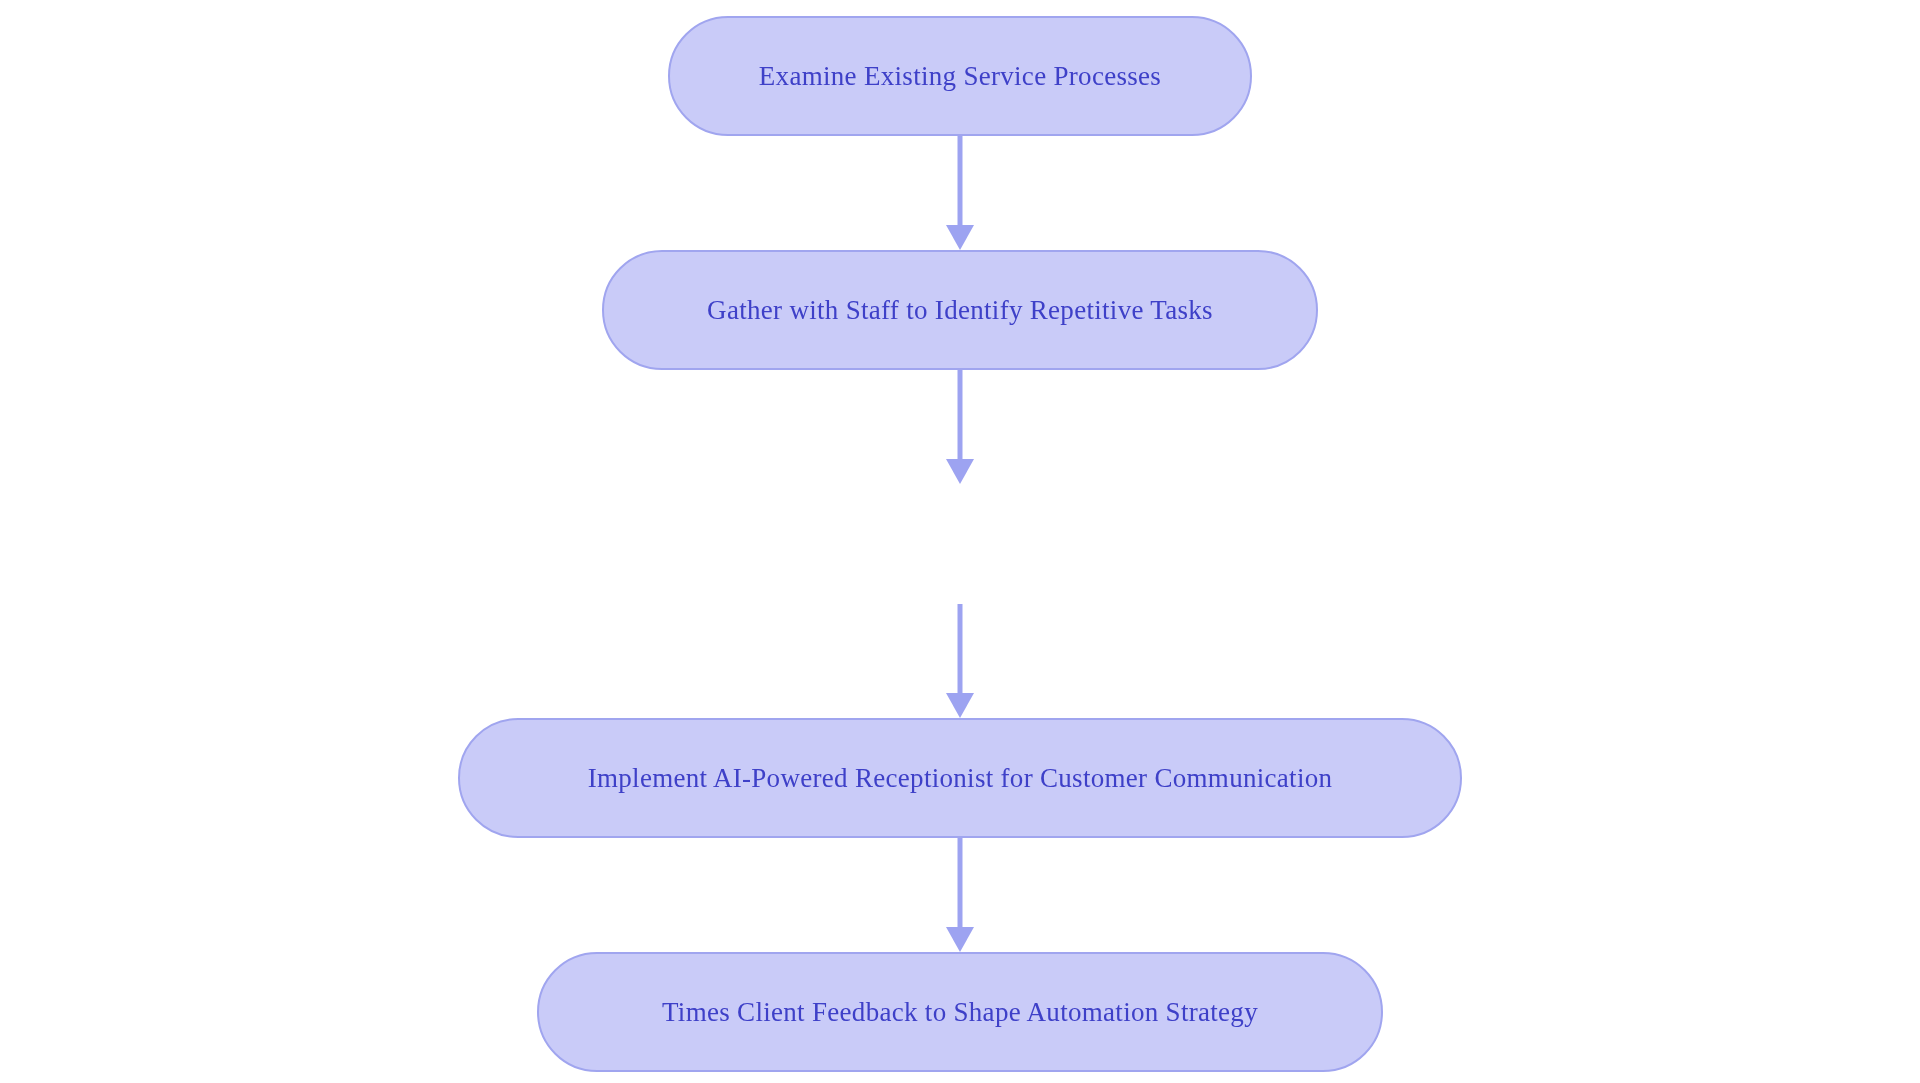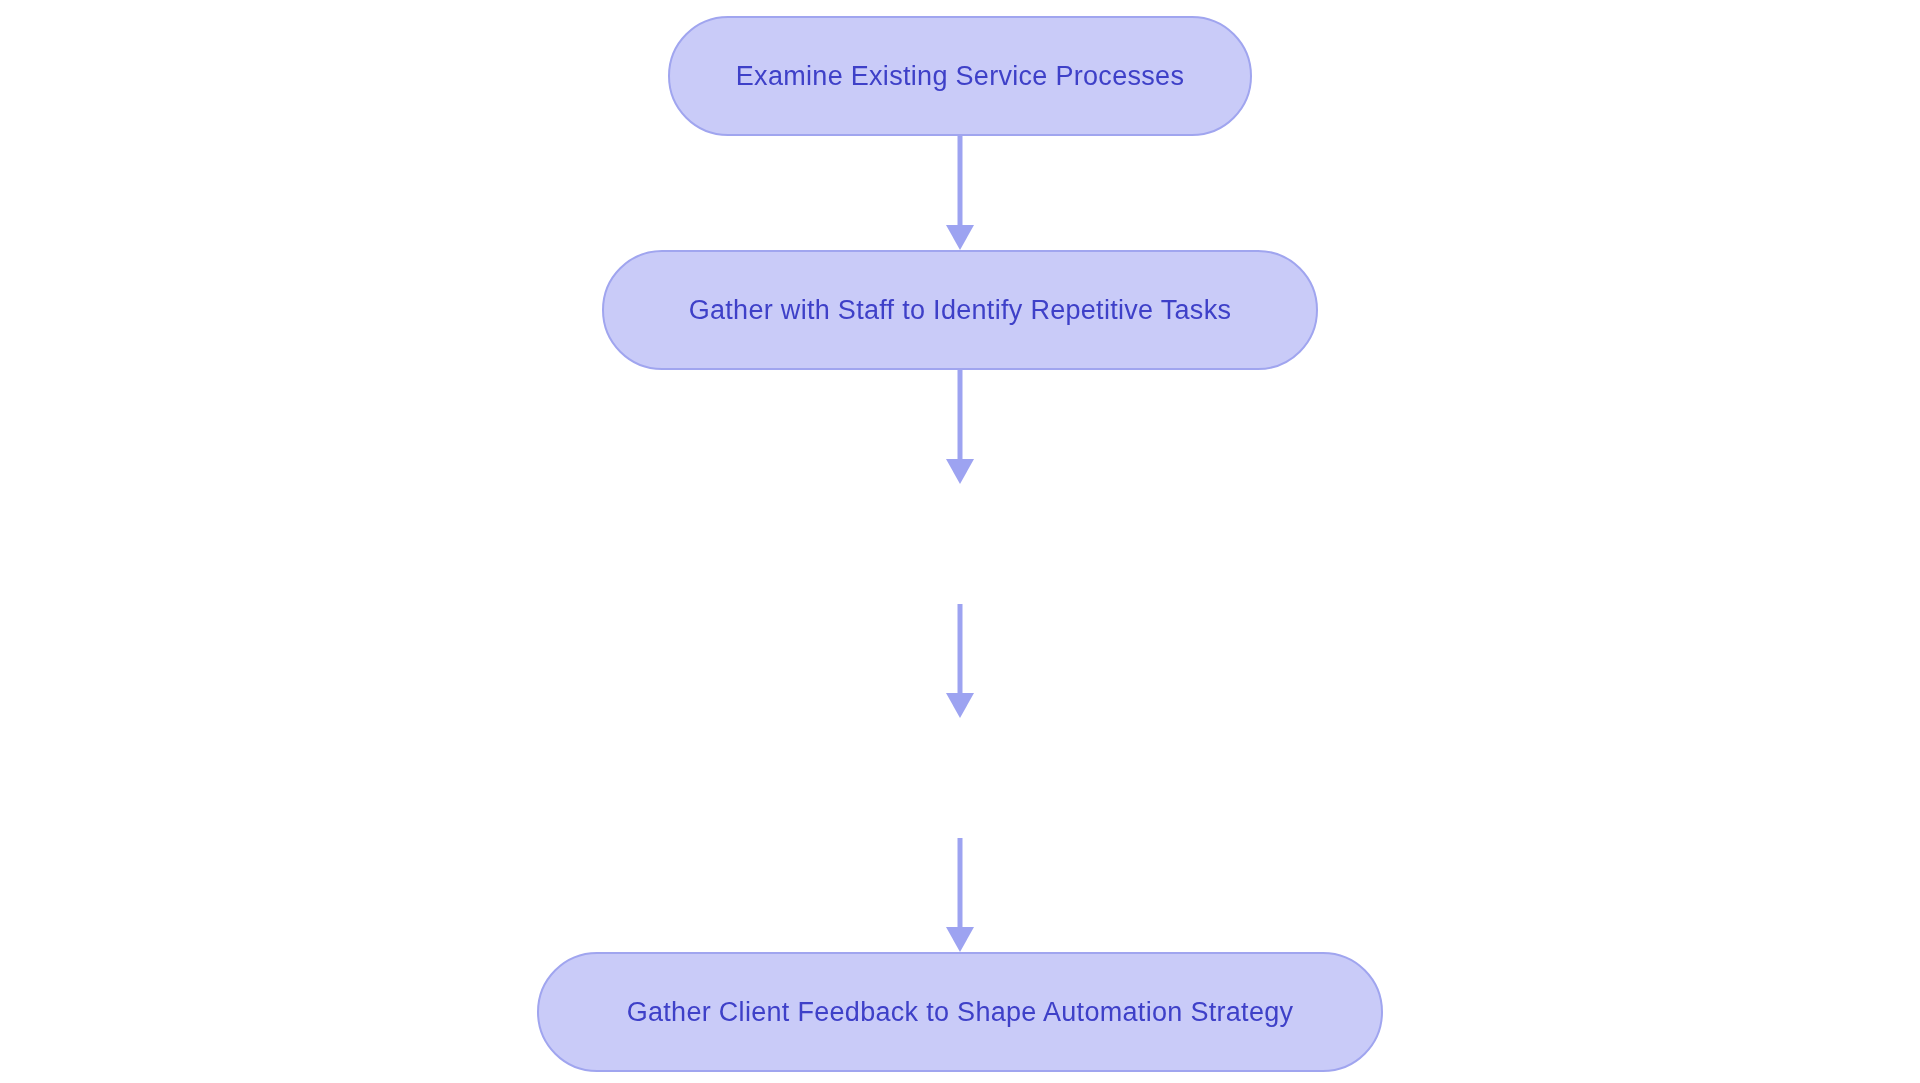--- a/index.html
+++ b/index.html
@@ -28,20 +28,21 @@
     align-items: center;
     justify-content: center;
   }
   .node-label {
     color: var(--node-text, #3e40c8);
     font-size: 27px;
     font-weight: 500;
     letter-spacing: 0.3px;
     white-space: nowrap;
     text-align: center;
+    font-family: Liberation Serif, serif;
   }
   .n1 { top: 16px;  width: 584px; }
   .n2 { top: 250px; width: 716px; }
   .n3 { top: 484px; width: 796px; }
   .n4 { top: 718px; width: 1004px; }
   .n5 { top: 952px; width: 846px; }
 
   .connector {
     position: absolute;
     left: 50%;
@@ -96,23 +97,26 @@
     <div class="arrow-shaft"></div>
     <div class="arrow-head"></div>
   </div>
 
 
   <div class="connector c3">
     <div class="arrow-shaft"></div>
     <div class="arrow-head"></div>
   </div>
 
+  <div class="node n4">
+    <span class="node-label">Implement AI-Powered Receptionist for Customer Communication</span>
+  </div>
 
   <div class="connector c4">
     <div class="arrow-shaft"></div>
     <div class="arrow-head"></div>
   </div>
 
   <div class="node n5">
-    <span class="node-label">Gather Client Feedback to Shape Automation Strategy</span>
+    <span class="node-label">Times Client Feedback to Shape Automation Strategy</span>
   </div>
 
 </div>
 
 </body></html>

